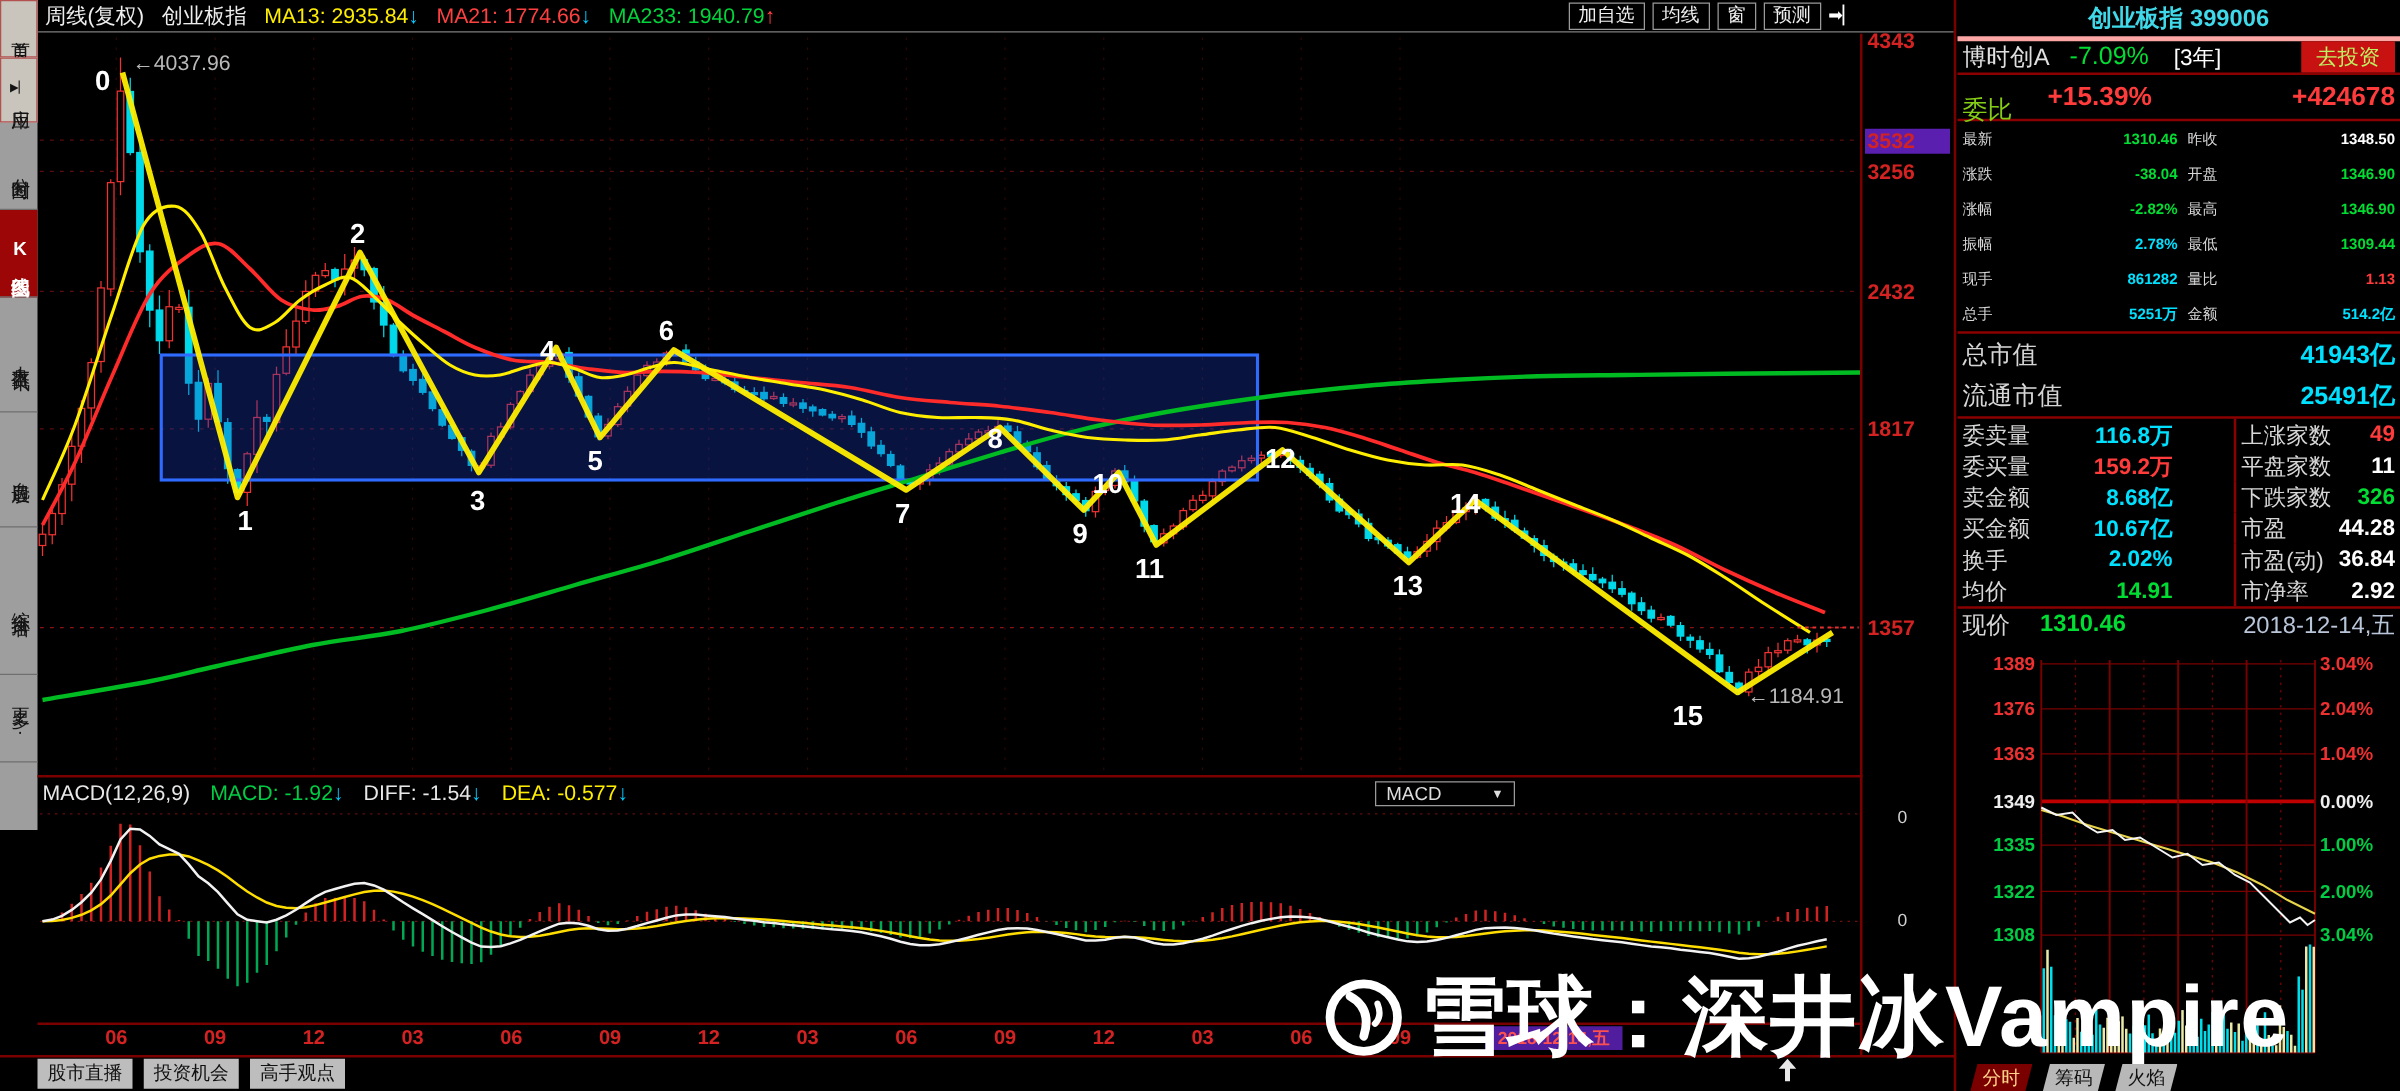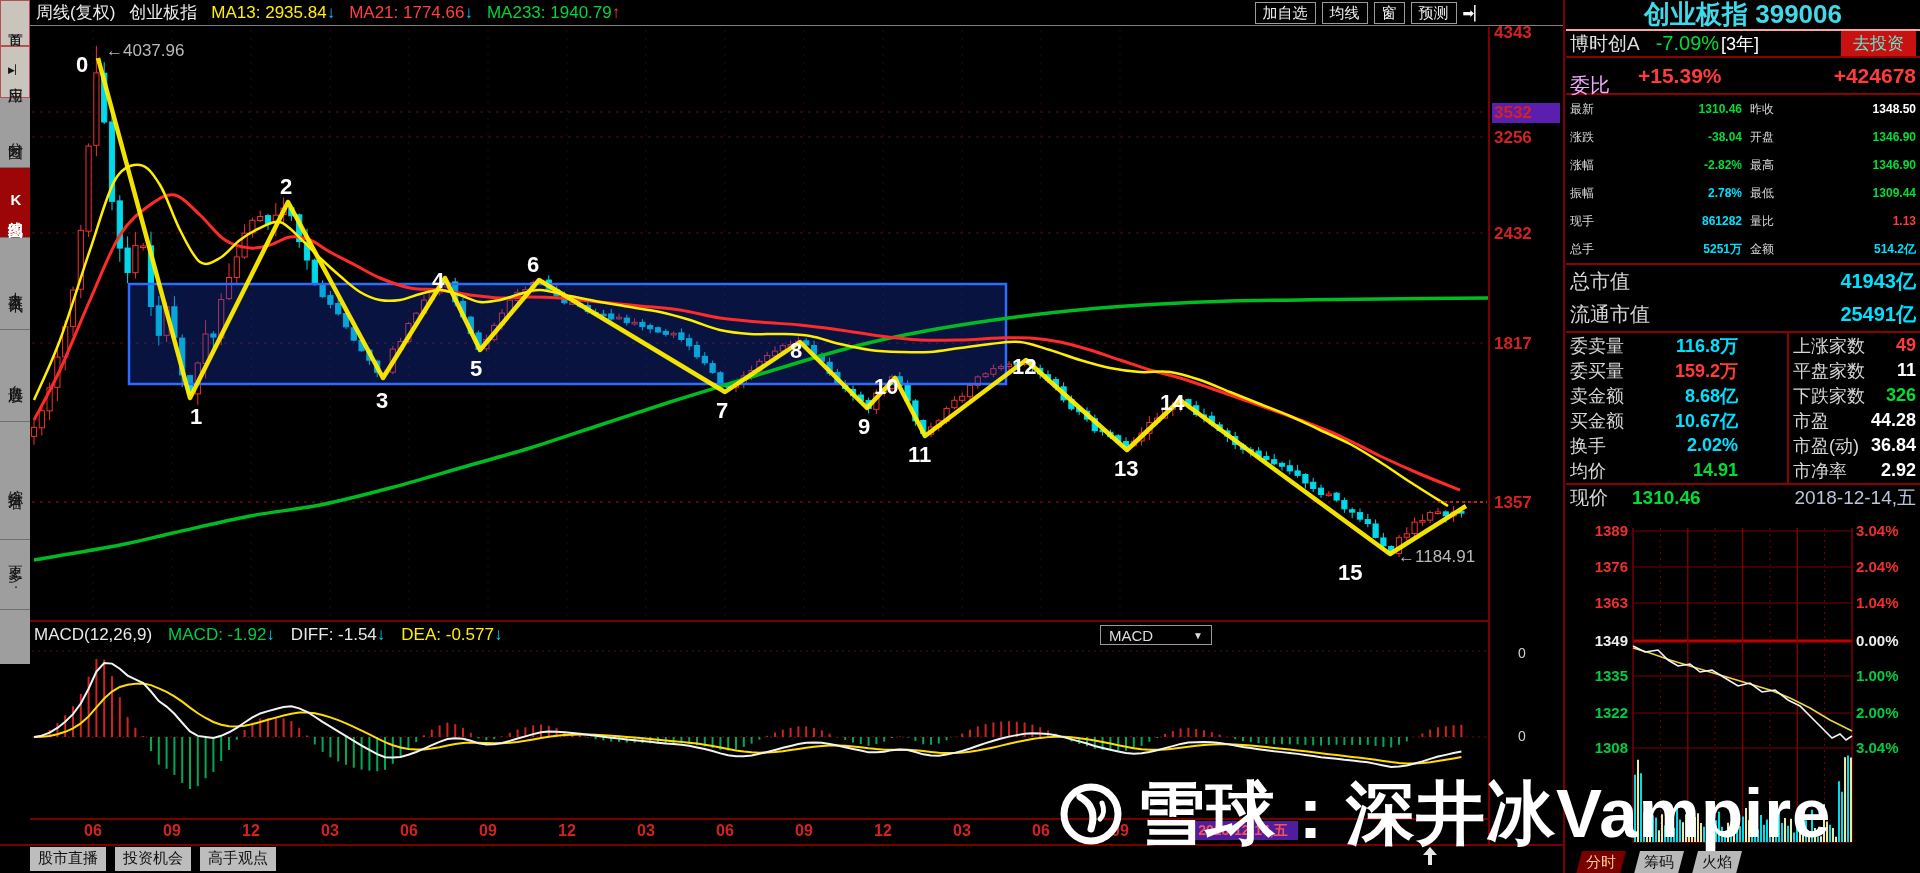--- a/index.html
+++ b/index.html
@@ -36,28 +36,28 @@
   .macd-zero{position:absolute;left:1518px;color:#cfcfcf;font-size:14px;}
   
   .xlab{position:absolute;top:822px;font-size:16px;font-weight:bold;color:#d42222;transform:translateX(-50%);}
   #datebox{left:1188px;top:821px;width:110px;height:19px;background:#4f1d9e;color:#ff5050;font-size:14px;font-weight:bold;
      display:flex;align-items:center;justify-content:center;z-index:30;}
   
   #btabs{left:30px;top:847px;height:24px;display:flex;gap:9px;z-index:20;}
   .btab{background:#bdbdbd;color:#111;font-size:15px;padding:2px 8px;cursor:pointer;}
   
   #panel{left:1566px;top:0;width:354px;height:873px;background:#000;}
-  #q-title{height:29px;border-bottom:2px solid #fca5a5;display:flex;align-items:center;justify-content:center;
-     color:#3fd9ea;font-size:26px;font-weight:bold;}
+  #q-title{height:29px;border-bottom:4px solid #fca5a5;display:flex;align-items:center;justify-content:center;
+     color:#3fd9ea;font-size:19px;font-weight:bold;}
   #q-fund{height:25px;border-bottom:2px solid #8b0000;display:flex;align-items:center;padding:0 4px;font-size:19px;}
   #q-fund .fname{color:#e0e0e0;} #q-fund .fchg{color:#00dd33;font-weight:normal;margin-left:16px;font-size:20px;}
-  #q-fund .ftag{color:#fff;margin-left:2px;font-size:18px;}
-  #q-fund .fbtn{margin-left:auto;background:#c81212;color:#5eead4;font-size:17px;padding:1px 12px;cursor:pointer;}
+  #q-fund .ftag{color:#fff;margin-left:20px;font-size:18px;}
+  #q-fund .fbtn{margin-left:auto;background:#c81212;color:#bef264;font-size:17px;padding:1px 12px;cursor:pointer;}
   #q-weibi{height:35px;border-bottom:2px solid #8b0000;display:flex;align-items:center;padding:0 4px;font-size:20px;}
-  #q-weibi .lab{color:#f0abfc;margin-top:19px;} #q-weibi .wv{color:#ff3b3b;font-weight:bold;margin-left:28px;font-size:21px;}
+  #q-weibi .lab{color:#84cc16;margin-top:19px;} #q-weibi .wv{color:#ff3b3b;font-weight:bold;margin-left:28px;font-size:21px;}
   #q-weibi .wd{color:#ff3b3b;font-weight:bold;margin-left:auto;font-size:21px;}
   .qrow{display:flex;align-items:center;height:28px;padding:0 4px;font-size:12px;}
   .qrow .lab{color:#d6d6d6;width:74px;}
   .qrow .v1{flex:1;text-align:right;font-weight:bold;padding-right:8px;}
   .qrow .lab2{color:#d6d6d6;width:78px;}
   .qrow .v2{width:88px;text-align:right;font-weight:bold;}
   #q-caps{border-top:2px solid #8b0000;border-bottom:2px solid #8b0000;}
   .caprow{display:flex;align-items:center;height:33px;padding:0 4px;font-size:20px;}
   .caprow .lab{color:#d6d6d6;} .caprow .v{margin-left:auto;font-weight:bold;}
   .q2col{display:flex;align-items:center;height:25px;font-size:18px;gap:45px;}

